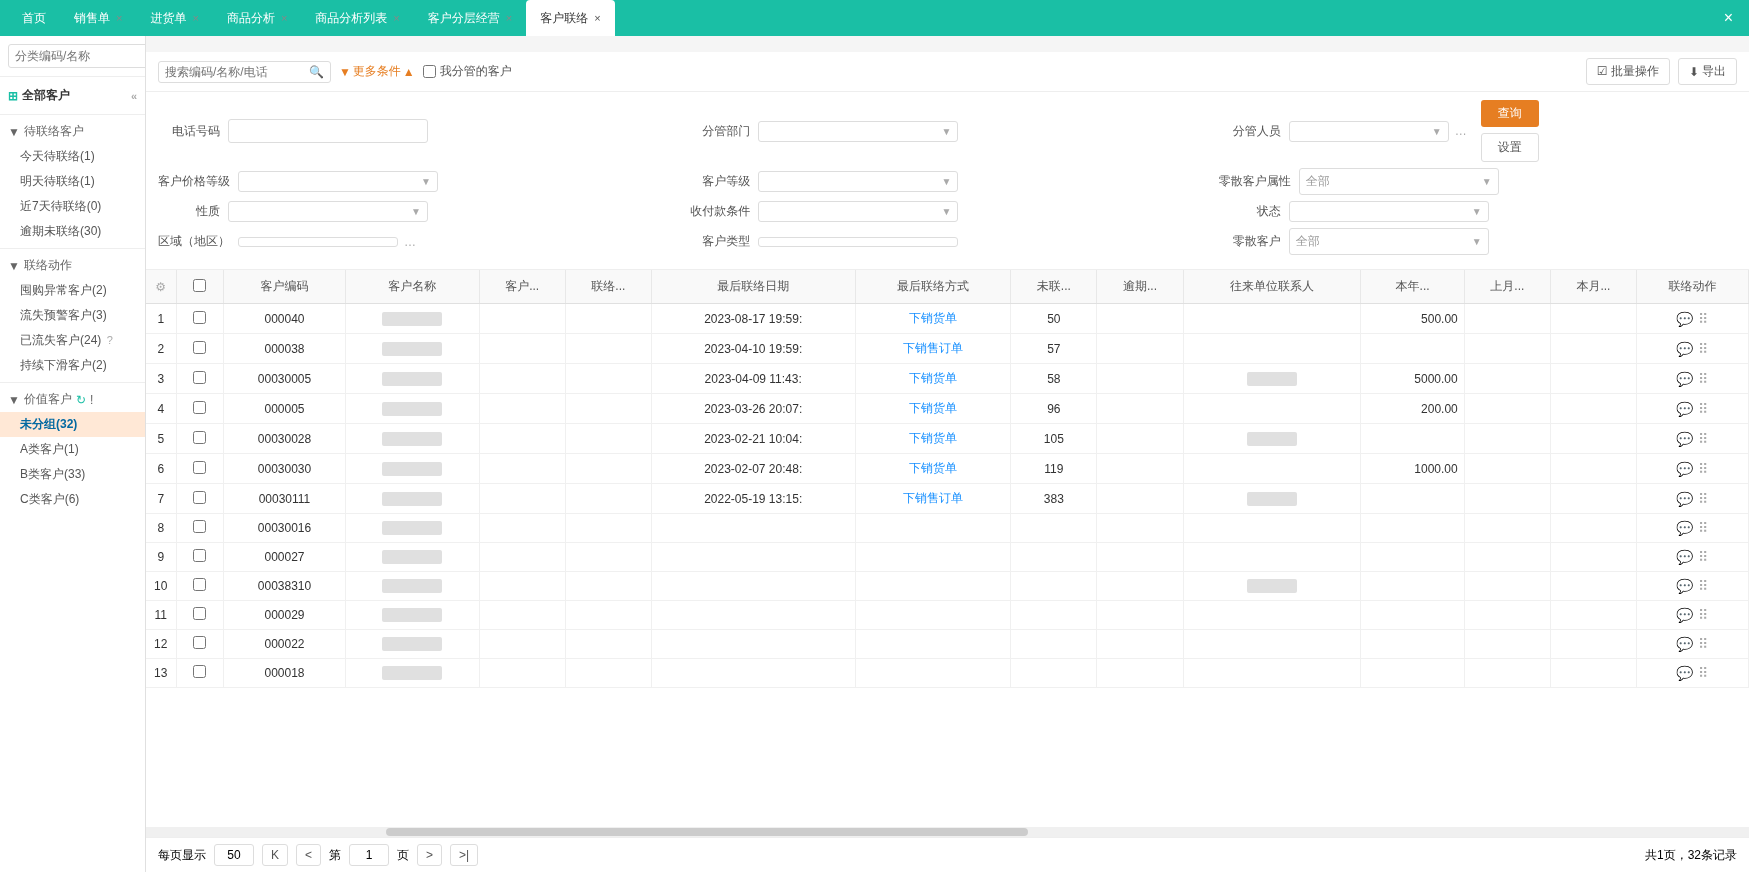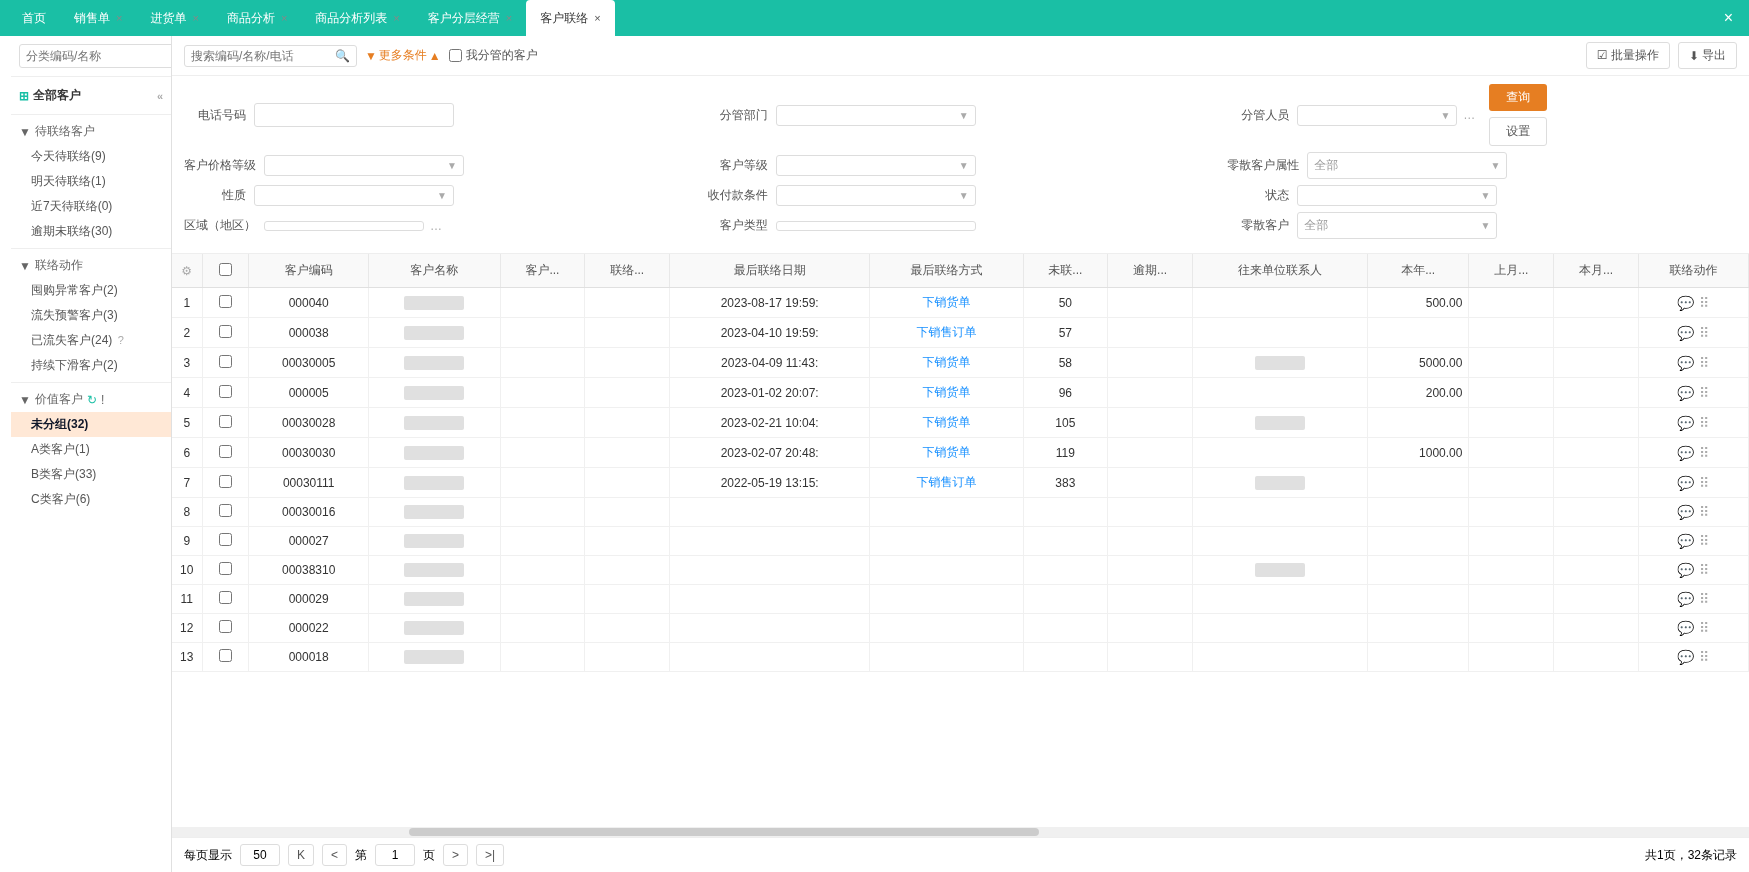--- a/index.html
+++ b/index.html
@@ -25,22 +25,22 @@
     }
     .top-nav .nav-tab.active .close-icon { color: #555; }
     .top-nav .spacer { flex: 1; }
     .top-nav .win-close { color: #fff; font-size: 16px; cursor: pointer; padding: 0 8px; }
 
     
     .main-layout { display: flex; height: calc(100vh - 36px); }
 
     
     .sidebar {
-      width: 172px; background: #fff; border-right: 1px solid #e0e0e0;
-      display: flex; flex-direction: column; overflow: hidden; flex-shrink: 0; padding-left: 11px;
+      width: 146px; background: #fff; border-right: 1px solid #e0e0e0;
+      display: flex; flex-direction: column; overflow: hidden; flex-shrink: 0;
     }
     .sidebar-search {
       display: flex; align-items: center; padding: 8px;
       border-bottom: 1px solid #eee;
     }
     .sidebar-search input {
       flex: 1; border: 1px solid #ddd; border-radius: 3px;
       padding: 4px 6px; font-size: 12px; outline: none;
     }
     .sidebar-tree { flex: 1; overflow-y: auto; padding: 4px 0; }
@@ -51,26 +51,26 @@
     .tree-root .grid-icon { margin-right: 4px; color: #1abfa5; }
     .collapse-btn { margin-left: auto; color: #aaa; font-size: 11px; cursor: pointer; }
     .tree-section-label {
       display: flex; align-items: center;
       padding: 4px 8px; color: #666; font-size: 12px; cursor: pointer;
     }
     .tree-section-label .arrow { margin-right: 4px; }
     .tree-item {
       padding: 4px 8px 4px 20px; color: #555; cursor: pointer; white-space: nowrap;
     }
-    .tree-item.active { background: #ffe8d6; color: #0f172a; font-weight: bold; }
+    .tree-item.active { background: #ffe8d6; color: #0369a1; font-weight: bold; }
     .divider { height: 1px; background: #eee; margin: 4px 0; }
 
     
     .content-area {
-      flex: 1; display: flex; flex-direction: column; overflow: hidden; background: #d946ef;
+      flex: 1; display: flex; flex-direction: column; overflow: hidden; background: #d946ef; margin-top: 16px;
     }
 
     
     .filter-bar {
       display: flex; align-items: center; padding: 6px 12px;
       background: #fff; border-bottom: 1px solid #eee; gap: 8px;
     }
     .filter-search {
       display: flex; align-items: center; border: 1px solid #ddd;
       border-radius: 3px; padding: 3px 6px; gap: 4px; background: #fff;
@@ -212,21 +212,21 @@
         <span>全部客户</span>
         <span class="collapse-btn">«</span>
       </div>
       <div class="divider"></div>
 
       <div class="tree-section-label">
         <span class="arrow">▼</span>
         <span>待联络客户</span>
       </div>
       <div class="tree-item">
-        <span>今天待联络(9)</span>
+        <span>今天待联络(1)</span>
       </div>
       <div class="tree-item">
         <span>明天待联络(1)</span>
       </div>
       <div class="tree-item">
         <span>近7天待联络(0)</span>
       </div>
       <div class="tree-item">
         <span>逾期未联络(30)</span>
       </div>
@@ -498,21 +498,21 @@
         </div>
       </td>
     </tr>
             <tr>
       <td>4</td>
       <td><input type="checkbox" style=""></td>
       <td>000005</td>
       <td><span style="display:inline-block; background:#e0e0e0; border-radius:2px; color:transparent; min-width:60px; height:14px;">&nbsp;&nbsp;&nbsp;&nbsp;&nbsp;&nbsp;&nbsp;&nbsp;</span></td>
       <td></td>
       <td></td>
-      <td>2023-01-02 20:07:</td>
+      <td>2023-03-26 20:07:</td>
       <td class="link">下销货单</td>
       <td>96</td>
       <td></td>
       <td></td>
       <td class="num">200.00</td>
       <td></td>
       <td></td>
       <td>
         <div class="action-icons">
           <span class="action-icon" title="联络">💬</span>

